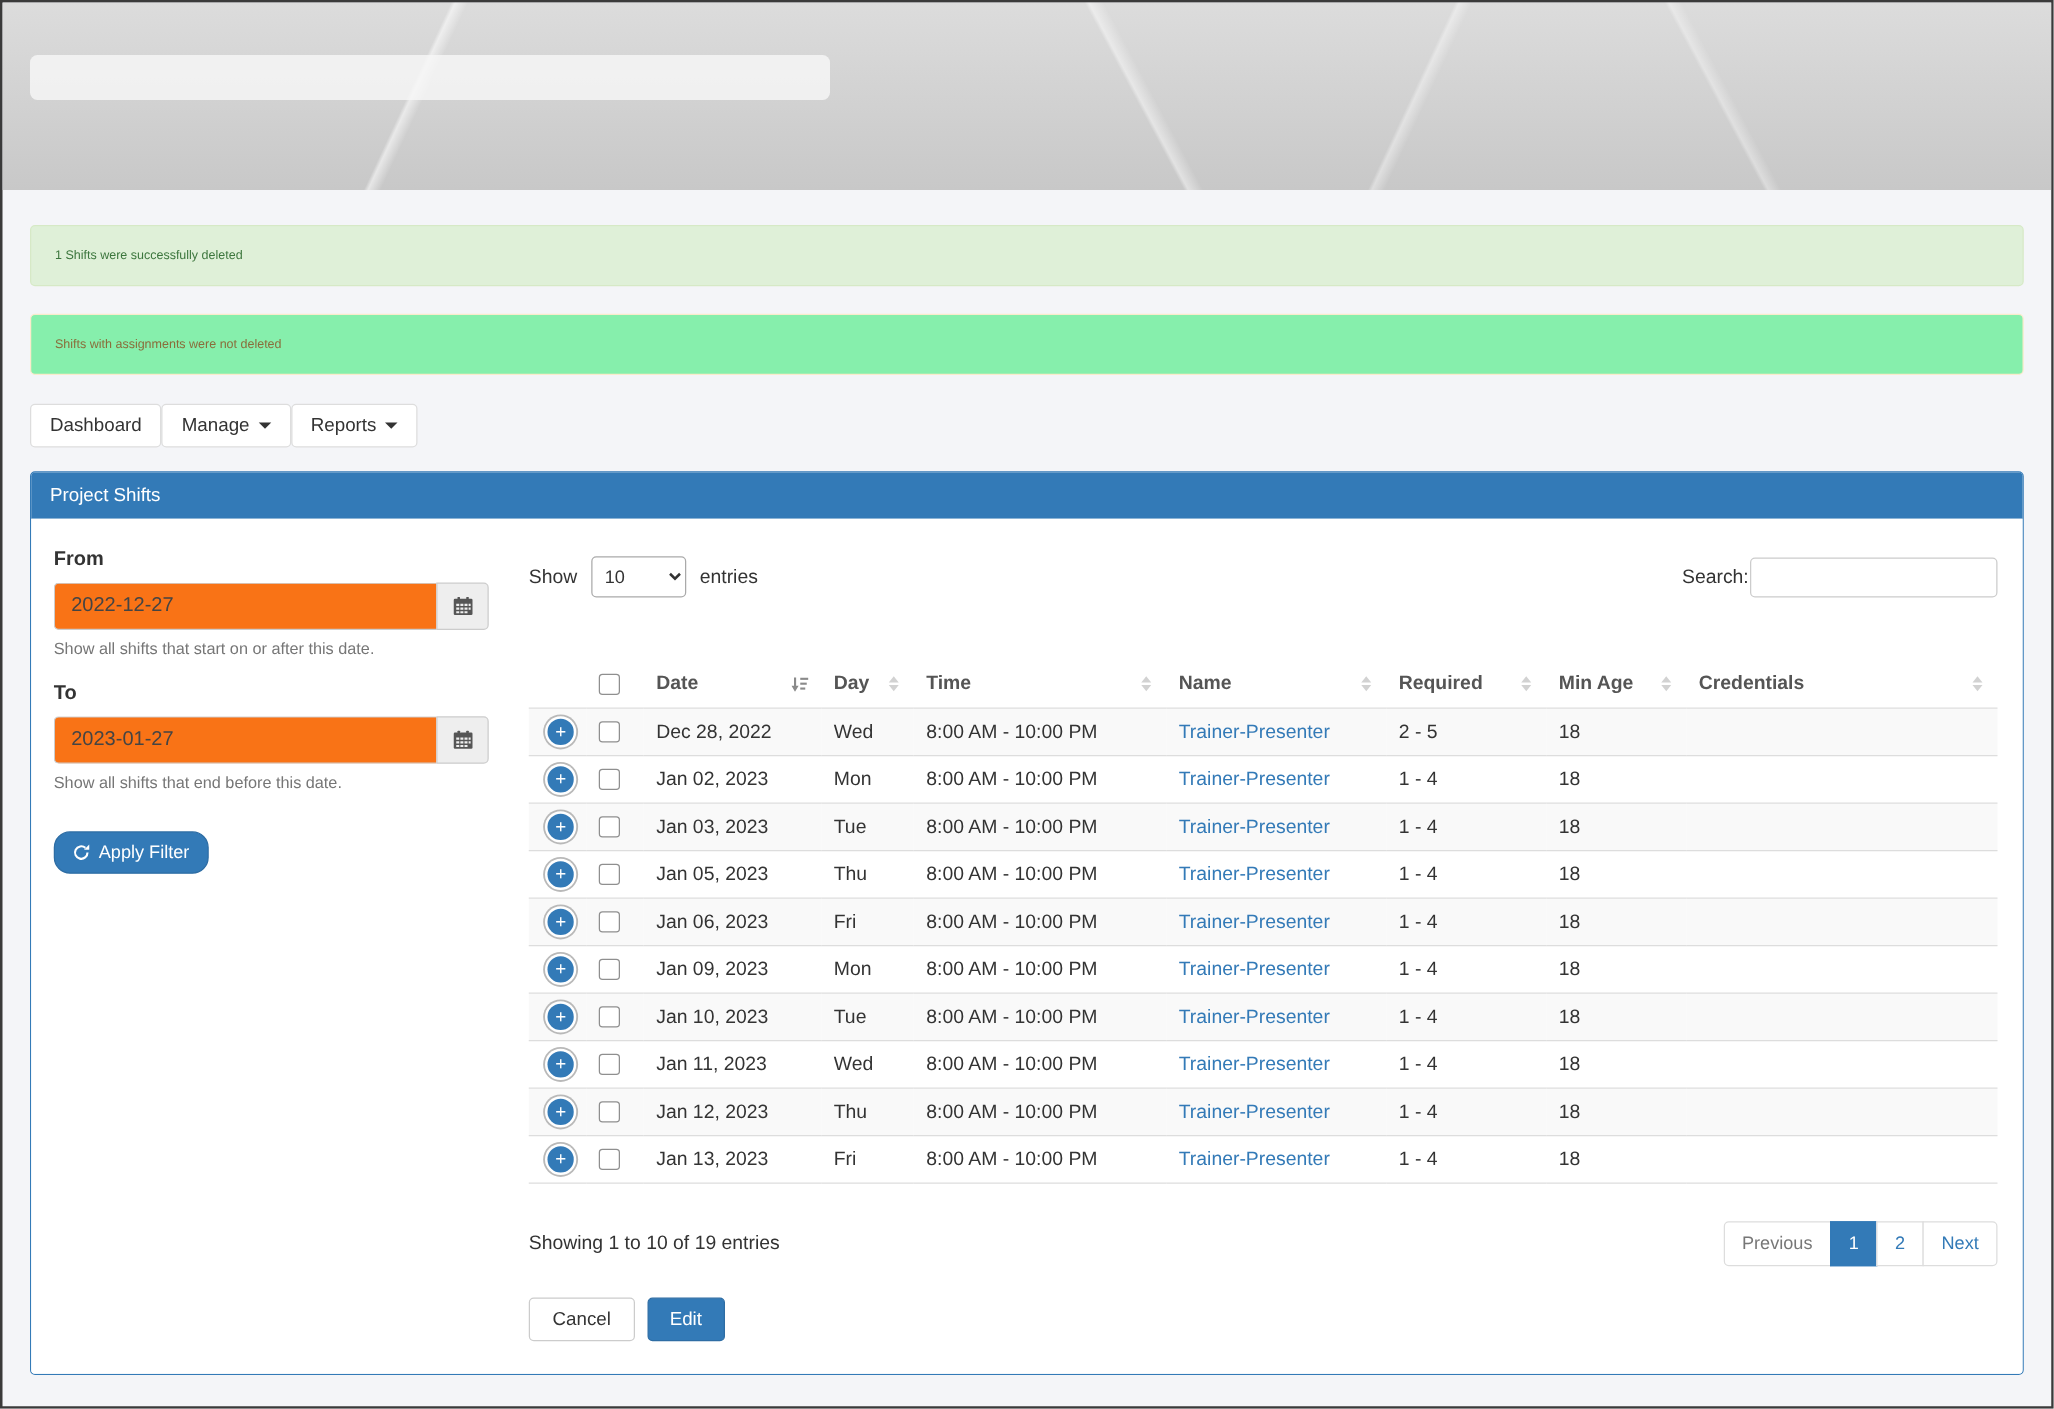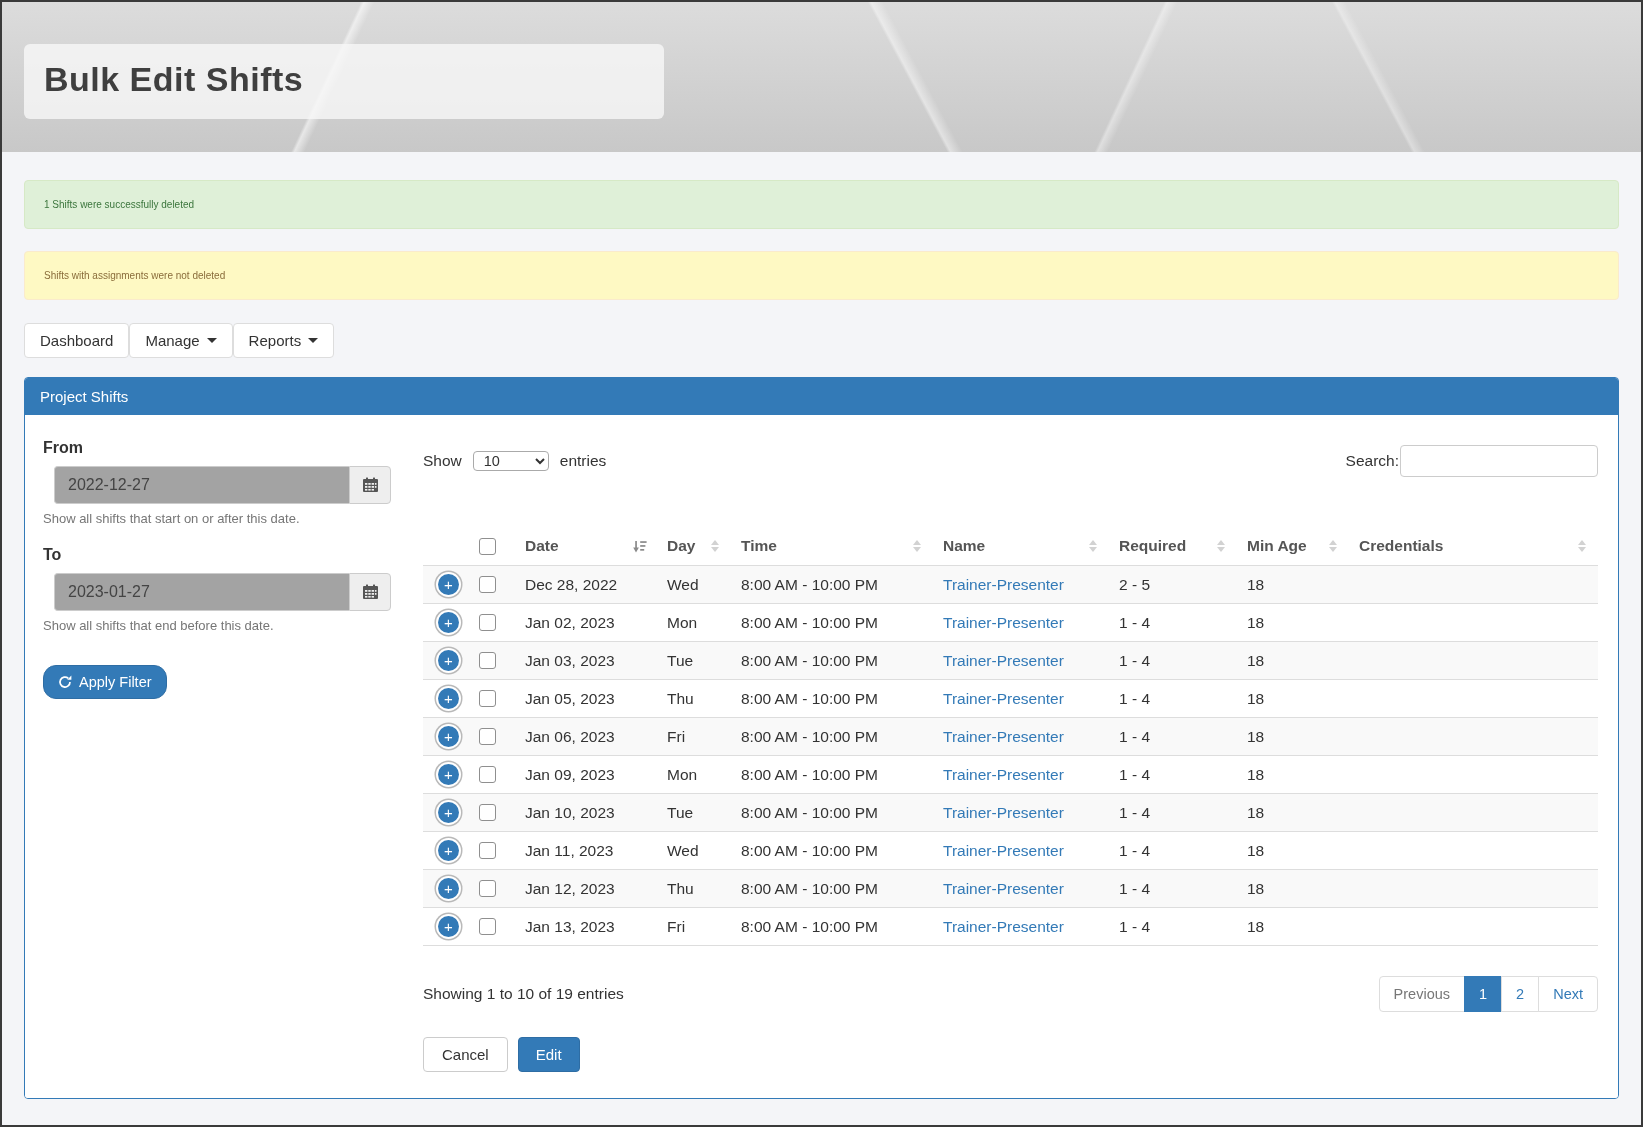--- a/index.html
+++ b/index.html
@@ -34,21 +34,21 @@
     min-width:640px;
   }
   .page-title { font-size:34px; font-weight:bold; color:#3f3f3f; letter-spacing:.5px; }
   .page-subtitle { font-size:23px; color:#8f8f8f; }
 
   
   .content { padding:0 22px; }
 
   .alert { border-radius:4px; padding:18px 19px; font-size:10px; border:1px solid transparent; }
   .alert.success { margin-top:28px; background:#dff0d8; border-color:#d6e9c6; color:#3c763d; }
-  .alert.warning { margin-top:22px; background:#fef9c3; border-color:#faebcc; color:#8a6d3b; }
+  .alert.warning { margin-top:22px; background:#86efac; border-color:#faebcc; color:#8a6d3b; }
 
   .toolbar { margin-top:23px; display:flex; gap:0; }
   .toolbar button {
     font-family:inherit; font-size:15px; color:#333;
     background:#fff; border:1px solid #ddd; border-radius:4px;
     padding:8px 15px; cursor:pointer;
     display:inline-flex; align-items:center; gap:7px;
   }
   .caret { width:0; height:0; border-left:5px solid transparent; border-right:5px solid transparent; border-top:5px solid #333; display:inline-block; }
 
@@ -57,42 +57,42 @@
   .panel-heading { background:#337ab7; color:#fff; font-size:15px; padding:10px 15px; border-radius:3px 3px 0 0; }
   .panel-body { display:flex; padding:20px 20px 26px 18px; background:#fff; border-radius:0 0 3px 3px; }
 
   
   .filters { width:352px; flex:none; }
   .filter-label { font-size:16px; font-weight:bold; color:#333; margin:4px 0 9px; }
   .input-group { display:flex; width:348px; }
   .input-group input {
     flex:1; height:38px; border:1px solid #ccc; border-right:none;
     border-radius:4px 0 0 4px; padding:0 13px; font-size:16px; color:#444;
-    font-family:inherit; background:#a3a3a3; min-width:0;margin-left:11px;
+    font-family:inherit; background:#f97316; min-width:0;
   }
   .input-addon {
     width:42px; height:38px; background:#eee; border:1px solid #ccc;
     border-radius:0 4px 4px 0; display:flex; align-items:center; justify-content:center;
     cursor:pointer;
   }
   .help-text { font-size:13px; color:#767676; margin:7px 0 20px; }
   .btn { font-family:inherit; border-radius:4px; cursor:pointer; }
   .btn-primary {
     background:#337ab7; border:1px solid #2e6da4; color:#fff;
     font-size:14.5px; padding:8px 14px;
     display:inline-flex; align-items:center; gap:7px;
   }
   .apply-btn { margin-top:12px;border-radius:13px; }
 
   
   .table-area { flex:1; margin-left:28px; min-width:0; }
   .controls-row { display:flex; justify-content:space-between; align-items:center; margin:10px 0 52px; }
   .length-ctrl { display:flex; align-items:center; gap:11px; font-size:15.5px; color:#333; }
   .length-ctrl select {
-    width:76px; height:20px; font-family:inherit; font-size:14.5px; color:#333;
+    width:76px; height:33px; font-family:inherit; font-size:14.5px; color:#333;
     border:1px solid #aaa; border-radius:4px; padding:0 6px; background:#fff;
   }
   .search-ctrl { display:flex; align-items:center; gap:1px; font-size:15.5px; color:#333; }
   .search-ctrl input {
     width:198px; height:32px; border:1px solid #ccc; border-radius:4px;
     padding:0 8px; font-family:inherit; font-size:14px;
   }
 
   table.shifts { width:100%; border-collapse:collapse; font-size:15.5px; color:#333; }
   .shifts th {
@@ -139,21 +139,20 @@
   .btn-default { background:#fff; border:1px solid #ccc; color:#333; font-size:15px; padding:8px 18px; }
   .edit-btn { font-size:15px; padding:8px 17px; }
 </style>
 </head>
 <body>
 
 <div class="screen">
 
   <header class="banner">
     <div class="title-box">
-      <span class="page-title">Bulk Edit Shifts</span>
     </div>
   </header>
 
   <main class="content">
 
     <div class="alert success">1 Shifts were successfully deleted</div>
     <div class="alert warning">Shifts with assignments were not deleted</div>
 
     <nav class="toolbar">
       <button>

